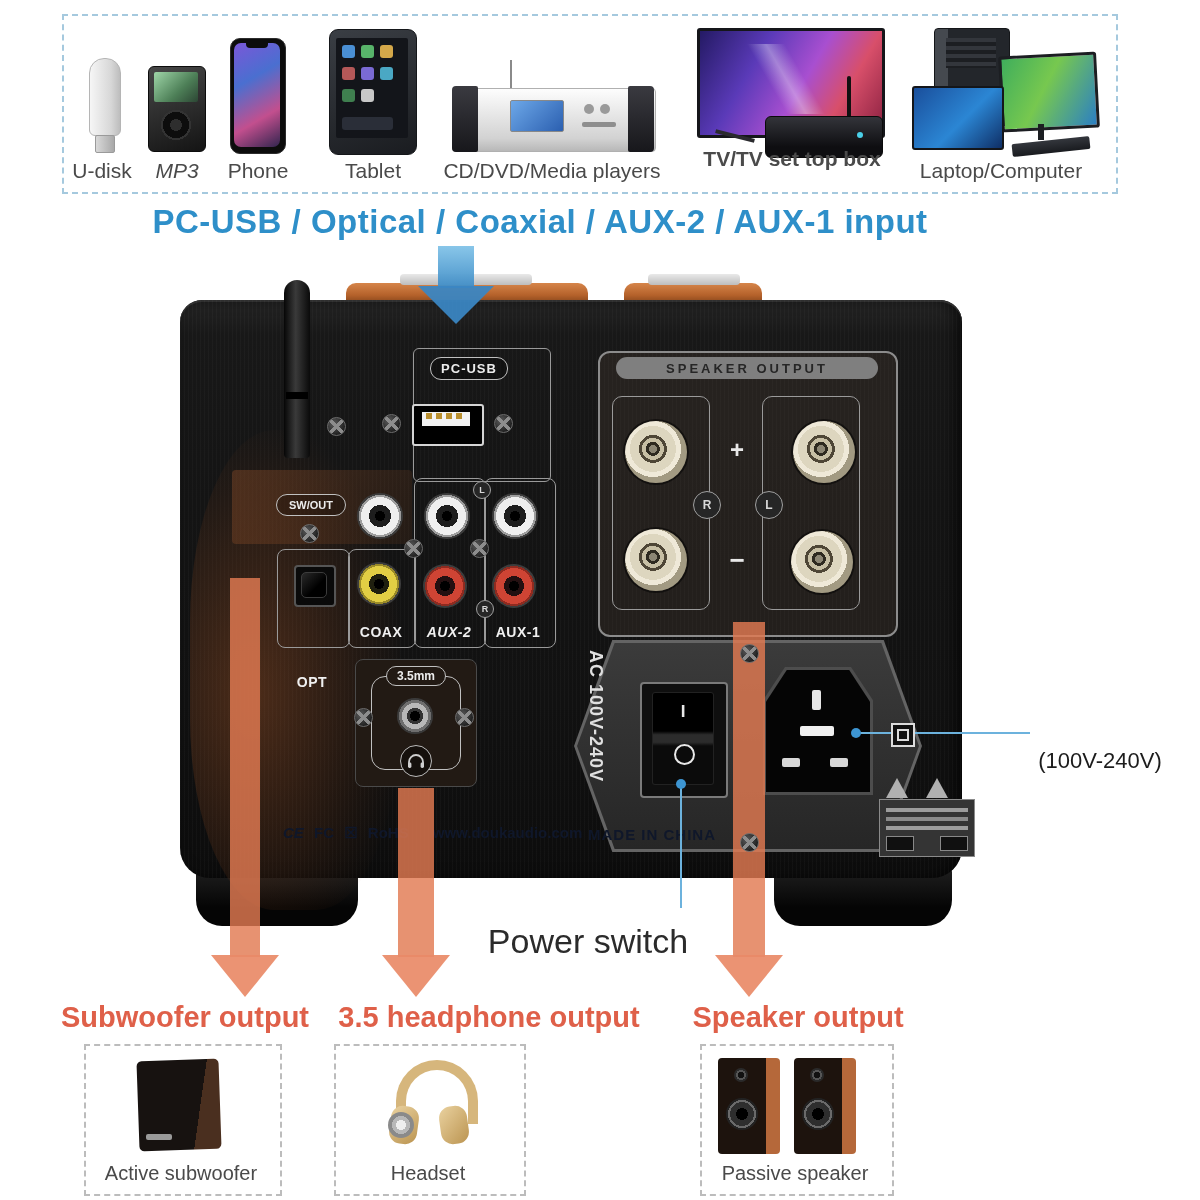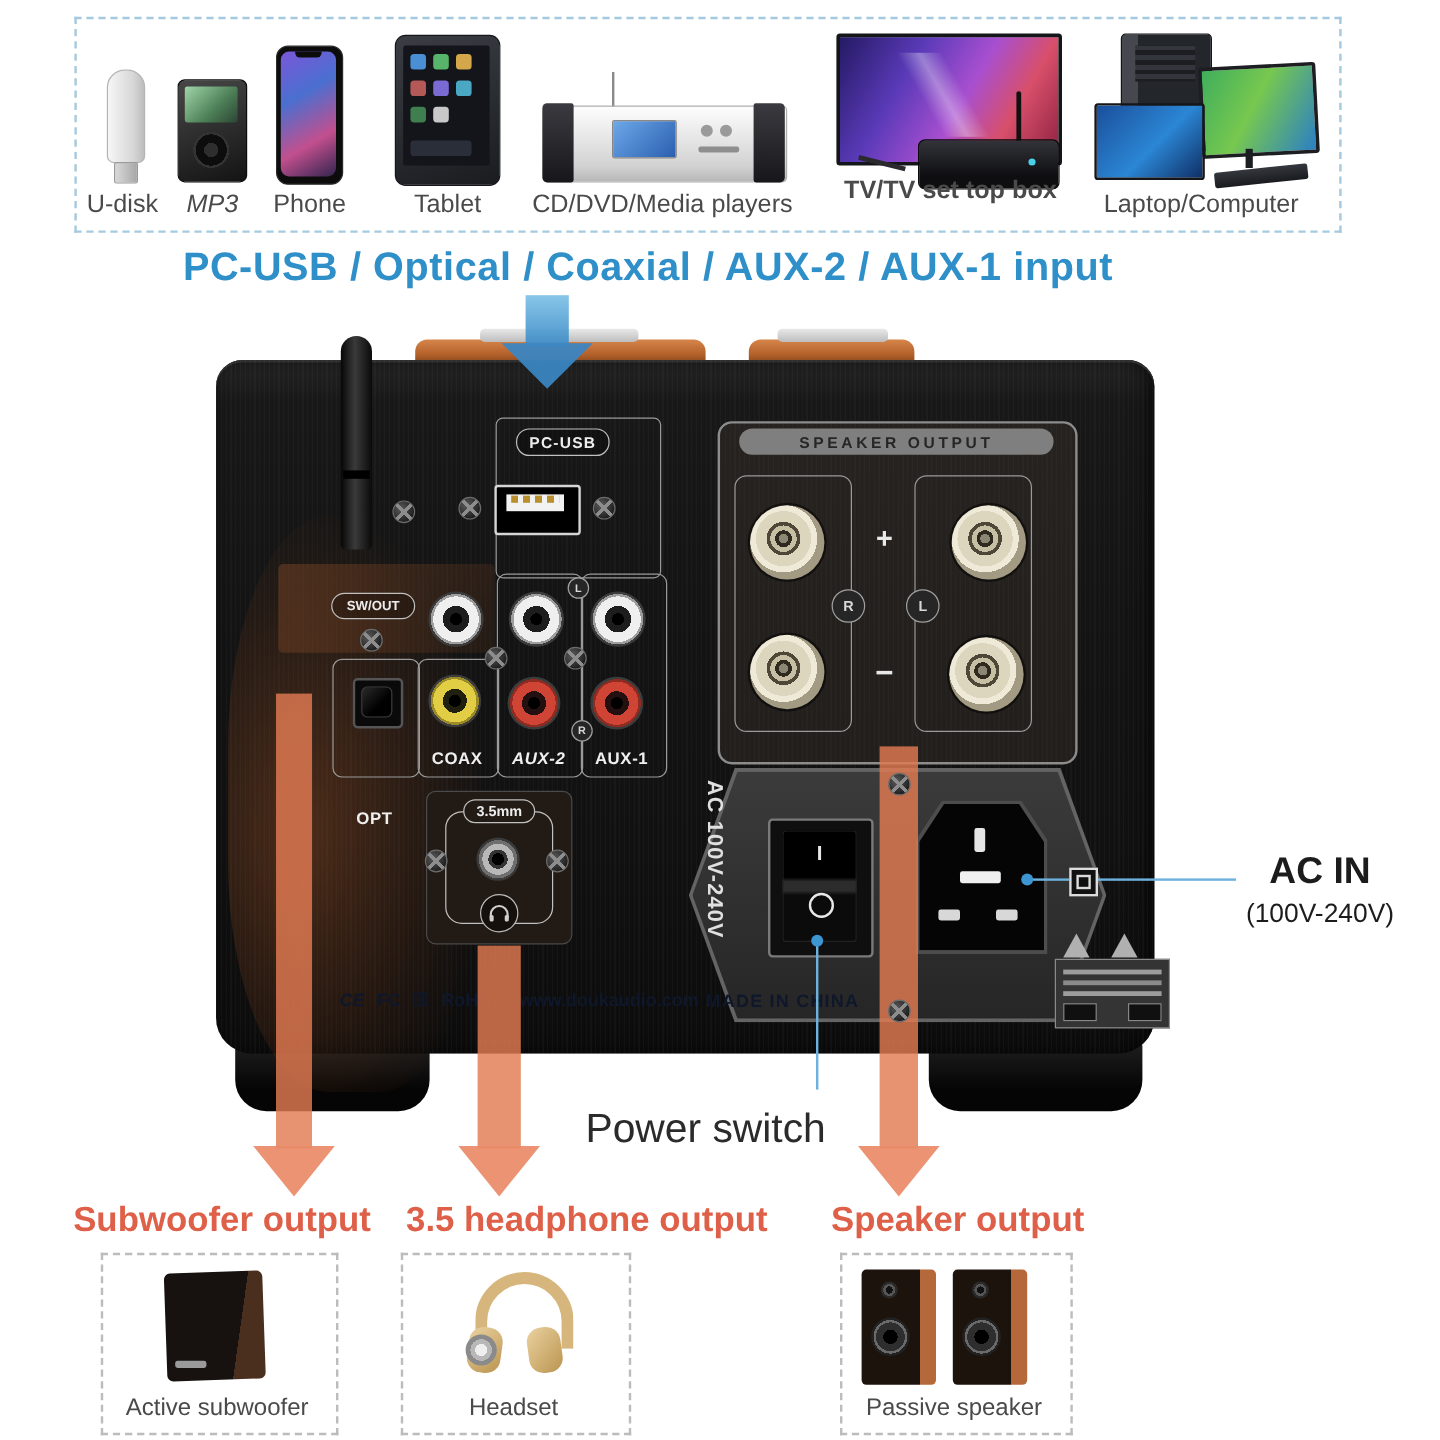--- a/index.html
+++ b/index.html
@@ -260,21 +260,20 @@
   <div class="abs tri-down" style="left:715px;top:955px;border-left:34px solid transparent;border-right:34px solid transparent;border-top:42px solid rgba(233,138,103,.92);z-index:8;"></div>
 
   <div class="abs screw" style="left:740px;top:644px;z-index:9;"></div>
   <div class="abs screw" style="left:740px;top:833px;z-index:9;"></div>
 
   <div class="abs blue-line" style="left:680px;top:784px;width:2px;height:124px;z-index:9;"></div>
   <div class="abs blue-dot" style="left:676px;top:779px;z-index:9;"></div>
   <div class="abs blue-line" style="left:856px;top:732px;width:174px;height:2px;z-index:8;"></div>
   <div class="abs blue-dot" style="left:851px;top:728px;z-index:9;"></div>
 
-  <div class="abs" style="left:1020px;top:708px;width:160px;text-align:center;font-size:31px;font-weight:700;color:#1c1c1c;">AC IN</div>
   <div class="abs" style="left:1012px;top:748px;width:176px;text-align:center;font-size:22px;color:#1c1c1c;">(100V-240V)</div>
   <div class="abs callout-orange" style="left:40px;top:1001px;width:290px;">Subwoofer output</div>
 
   <div class="abs" style="left:468px;top:922px;width:240px;text-align:center;font-size:34px;color:#2b2b2b;">Power switch</div>
   <div class="abs callout-orange" style="left:328px;top:1001px;width:322px;">3.5 headphone output</div>
   <div class="abs callout-orange" style="left:678px;top:1001px;width:240px;">Speaker output</div>
 
   <div class="abs dash-box" style="left:84px;top:1044px;width:194px;height:148px;"></div>
   <div class="abs" style="left:138px;top:1060px;width:90px;height:92px;">
     <div style="position:absolute;left:0;top:0;width:82px;height:90px;background:linear-gradient(100deg,#171210 0 72%,#4a2f1f 72% 100%);border-radius:5px;transform:rotate(-2deg);"></div>

